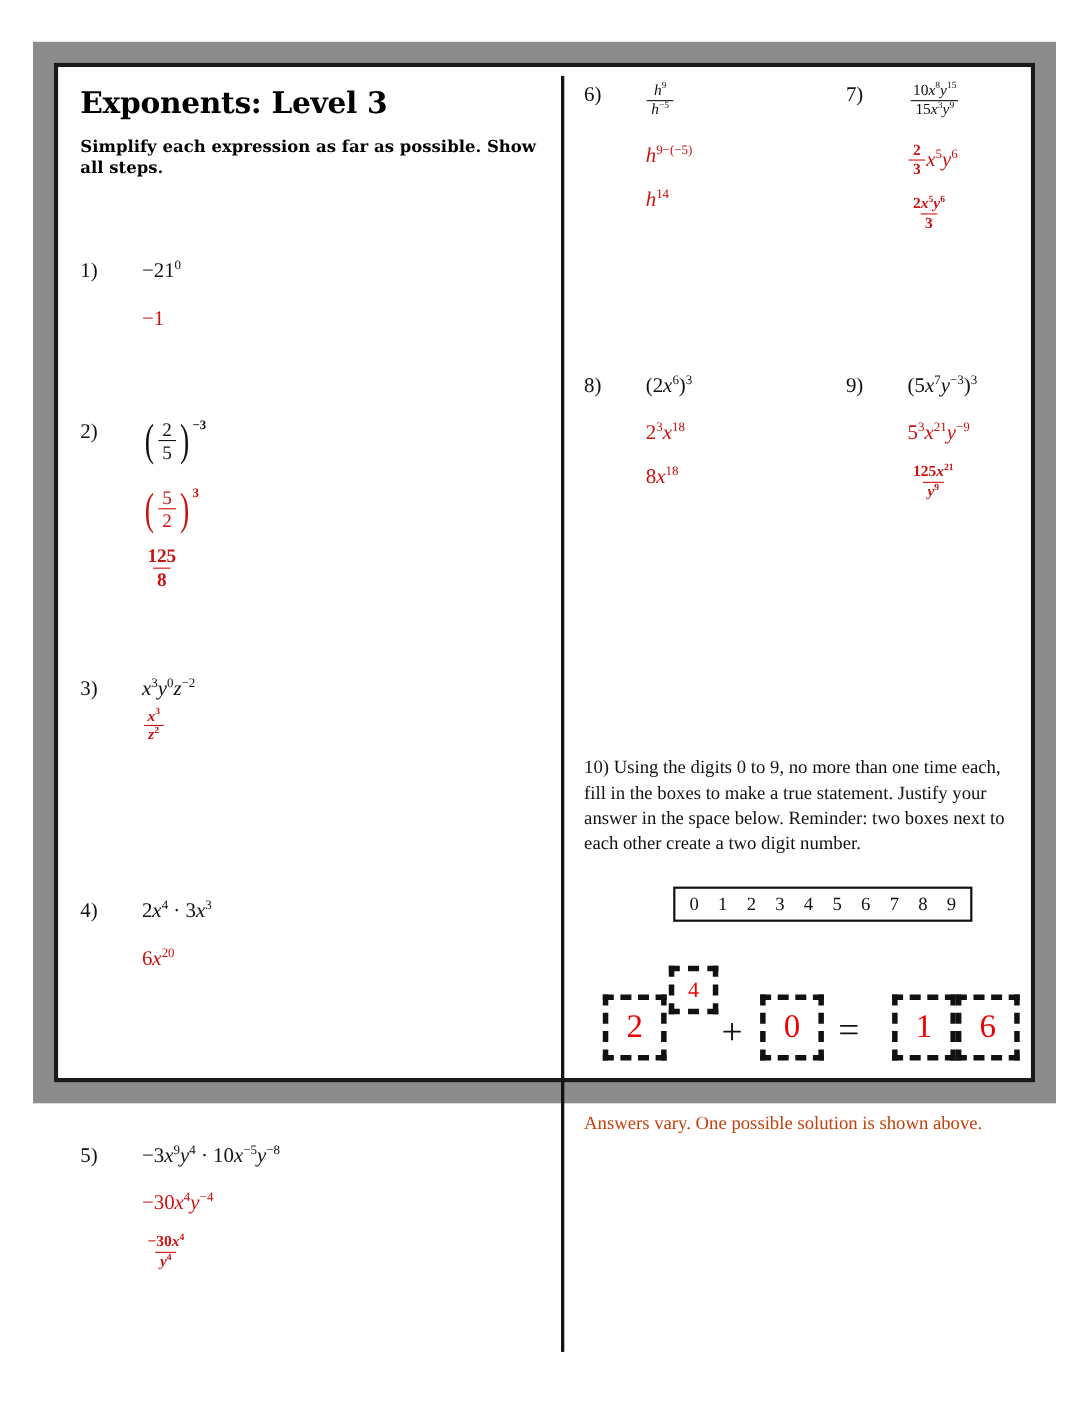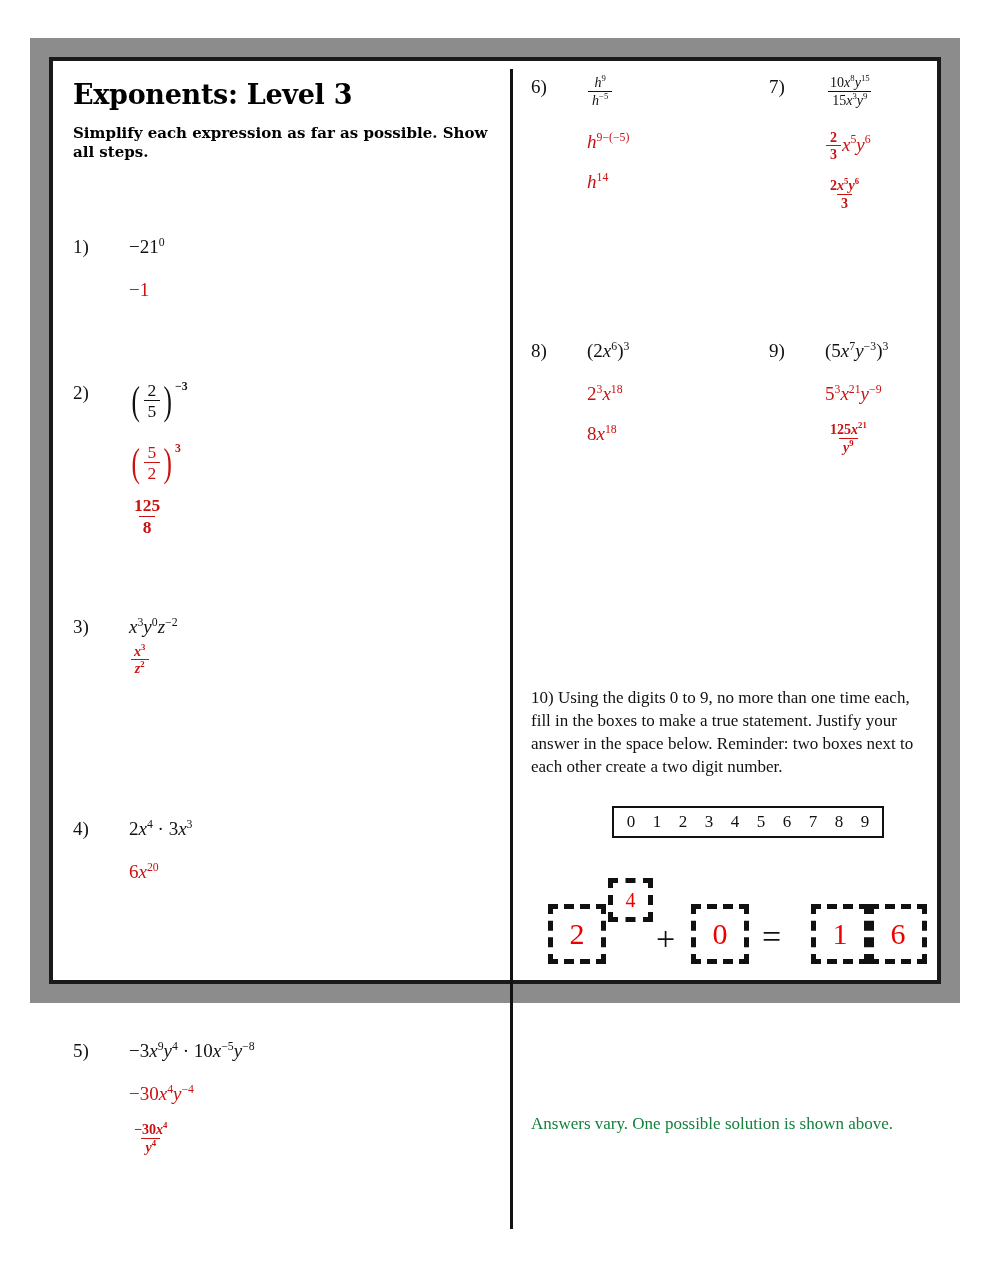--- a/index.html
+++ b/index.html
@@ -188,25 +188,25 @@
   .dbox.exp-box { font-size: 20px; }
   .eq-sym {
     position: absolute;
     font-size: 34px;
     color: #111111;
     font-family: "Liberation Serif", serif;
   }
 
   #answers-vary {
     position: absolute;
-    left: 0; top: 1004px;
+    left: 0; top: 901px;
     width: 400px;
     font-size: 17px;
     line-height: 1.35;
-    color: #15803d;
+    color: #c2410c;
     margin-top: 48px;
   }
 </style>
 </head>
 <body>
 
 <div id="page-frame">
   <div id="page-frame-inner">
     <div id="page-body">
 

